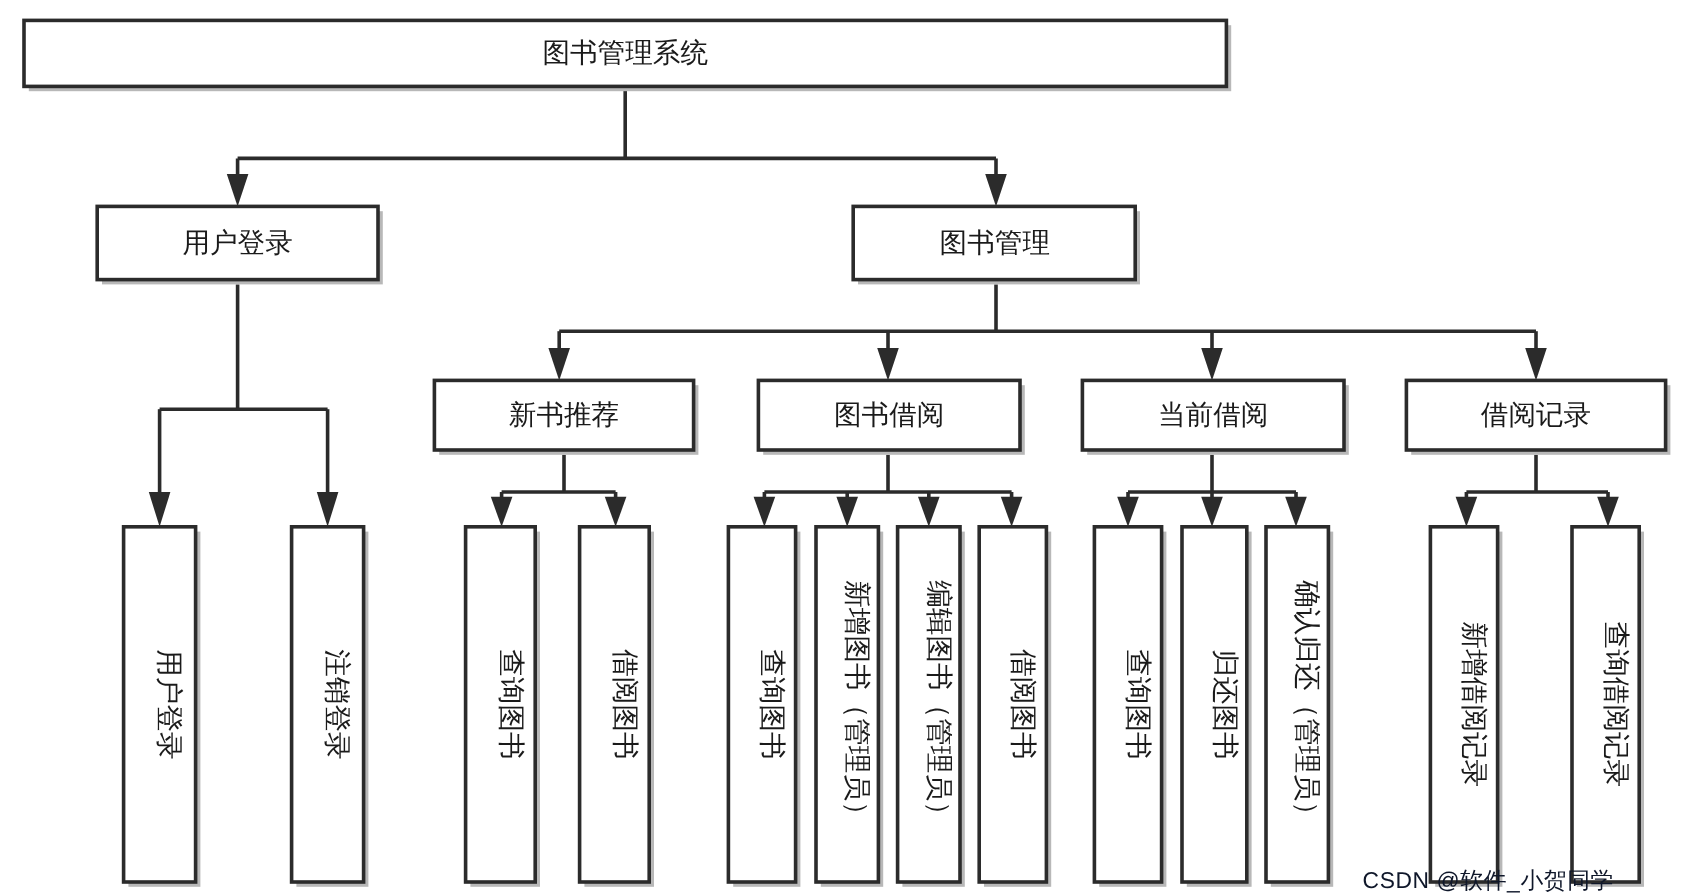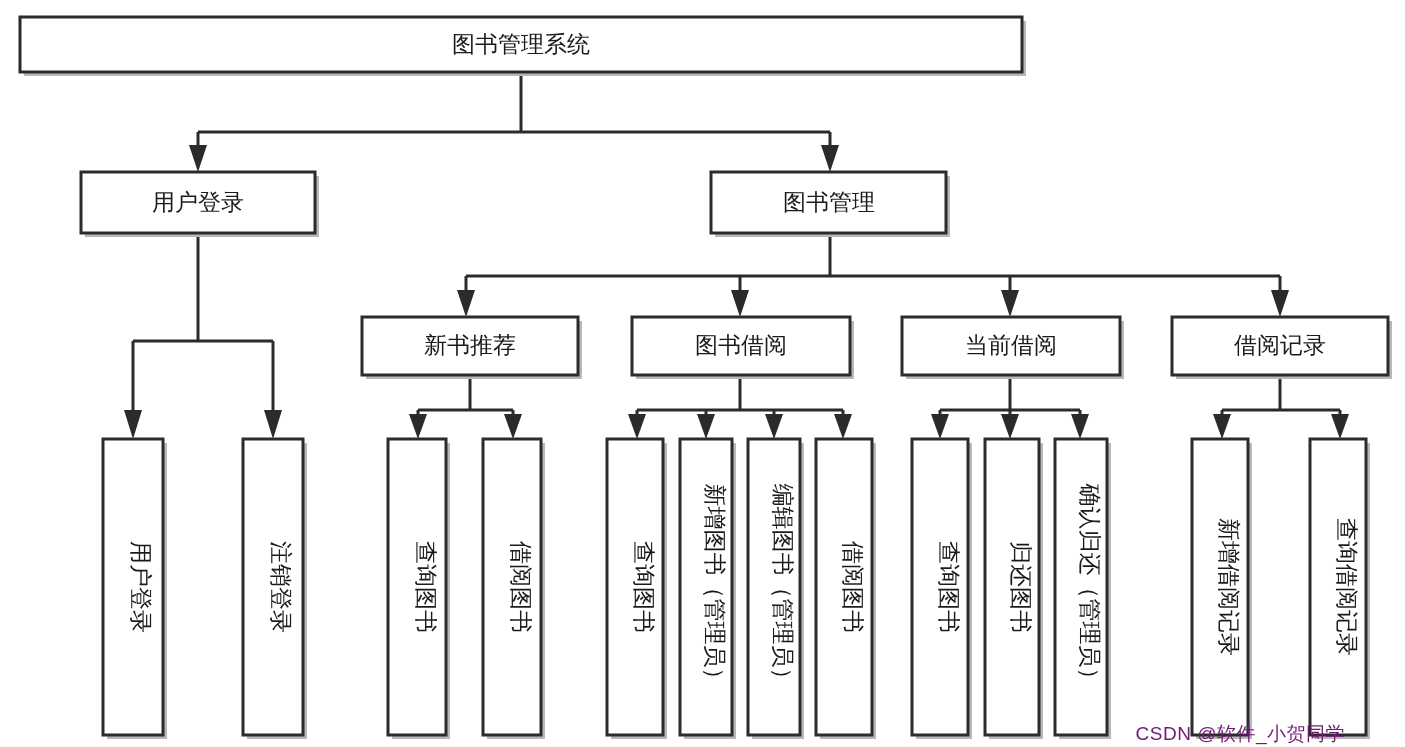--- a/index.html
+++ b/index.html
@@ -57,21 +57,21 @@
     font-size: 23px;
     fill: #1a1a1a;
     text-anchor: middle;
   }
   .watermark {
     position: absolute;
     right: 8px;
     bottom: 4px;
     font-family: "Liberation Sans", "DejaVu Sans", sans-serif;
     font-size: 19px;
-    color: #701a75;
+    color: #0f172a;
     letter-spacing: 0.5px;
     white-space: nowrap;
     pointer-events: none;
   }
 </style>
 </head>
 <body>
 
 <div id="diagram-root">
   <svg class="flow" viewBox="0 0 1405 747" xmlns="http://www.w3.org/2000/svg">

